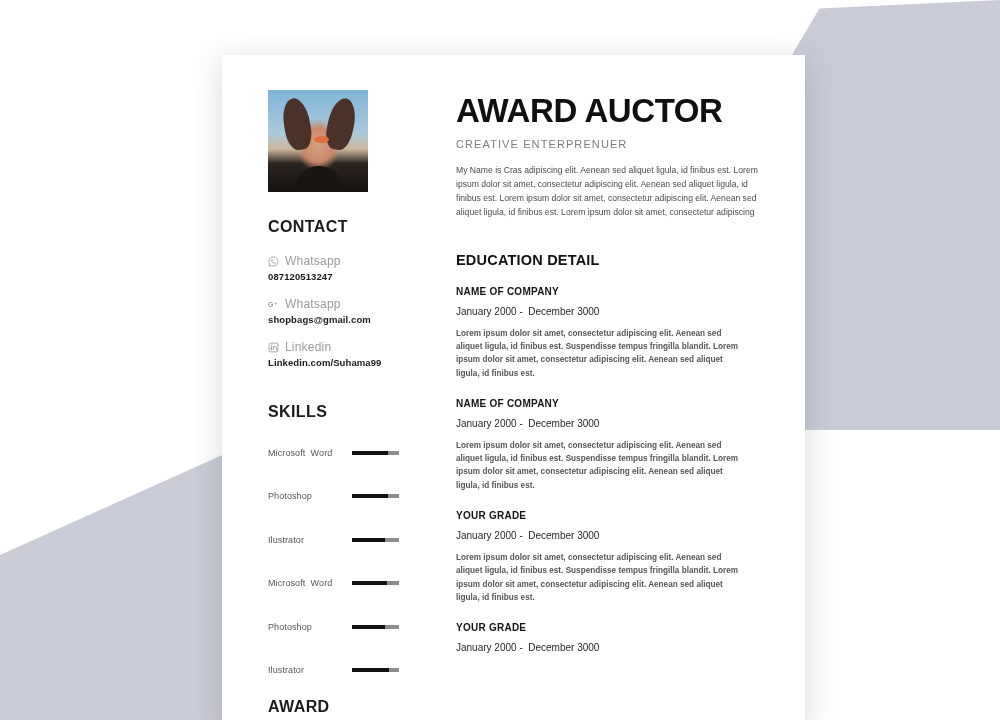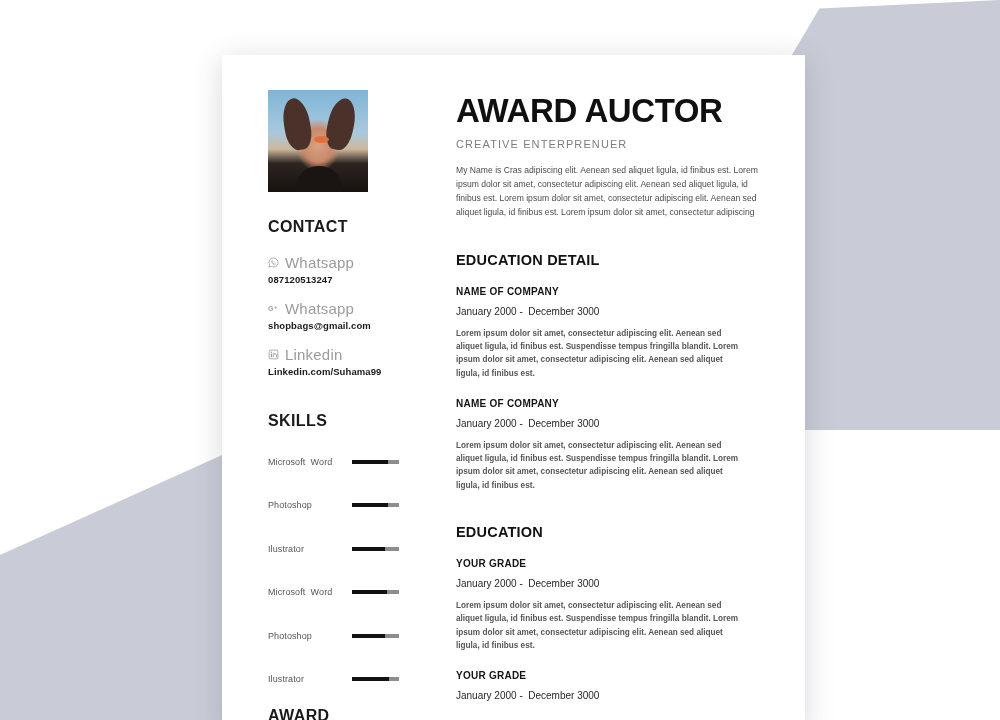--- a/index.html
+++ b/index.html
@@ -80,21 +80,21 @@
     letter-spacing:0.4px;
   }
   #contact-heading { margin-top:26px; }
   #skills-heading  { margin-top:35px; }
   #award-heading   { margin-top:16px; }
 
   
   #contact-list { margin-top:18px; }
   .contact-item { margin-bottom:15px; }
   .contact-row { display:flex; align-items:center; gap:6px; }
-  .contact-label { font-size:15px; color:#9b9b9b; letter-spacing:0.2px;text-align:center; }
+  .contact-label { font-size:12px; color:#9b9b9b; letter-spacing:0.2px;text-align:center; }
   .contact-value {
     font-size:9.5px; font-weight:bold; color:#1a1a1a;
     margin-top:3px; letter-spacing:0.1px;
   }
   .c-icon { width:11px; height:11px; flex:0 0 auto; color:#9b9b9b; }
   .c-icon svg { display:block; width:11px; height:11px; }
 
   
   #skills-list { margin-top:16px; }
   .skill-row {
@@ -291,21 +291,20 @@
             <div class="entry-date">January 2000 -  December 3000</div>
             <div class="entry-desc">Lorem ipsum dolor sit amet, consectetur adipiscing elit. Aenean sed aliquet ligula, id finibus est. Suspendisse tempus fringilla blandit. Lorem ipsum dolor sit amet, consectetur adipiscing elit. Aenean sed aliquet ligula, id finibus est.</div>
           </div>
           <div class="entry">
             <div class="entry-title">NAME OF COMPANY</div>
             <div class="entry-date">January 2000 -  December 3000</div>
             <div class="entry-desc">Lorem ipsum dolor sit amet, consectetur adipiscing elit. Aenean sed aliquet ligula, id finibus est. Suspendisse tempus fringilla blandit. Lorem ipsum dolor sit amet, consectetur adipiscing elit. Aenean sed aliquet ligula, id finibus est.</div>
           </div>
         </div>
 
-      <div class="main-heading" id="education-heading">EDUCATION</div>
       <div id="education-list">
           <div class="entry">
             <div class="entry-title">YOUR GRADE</div>
             <div class="entry-date">January 2000 -  December 3000</div>
             <div class="entry-desc">Lorem ipsum dolor sit amet, consectetur adipiscing elit. Aenean sed aliquet ligula, id finibus est. Suspendisse tempus fringilla blandit. Lorem ipsum dolor sit amet, consectetur adipiscing elit. Aenean sed aliquet ligula, id finibus est.</div>
           </div>
           <div class="entry">
             <div class="entry-title">YOUR GRADE</div>
             <div class="entry-date">January 2000 -  December 3000</div>
           </div>

